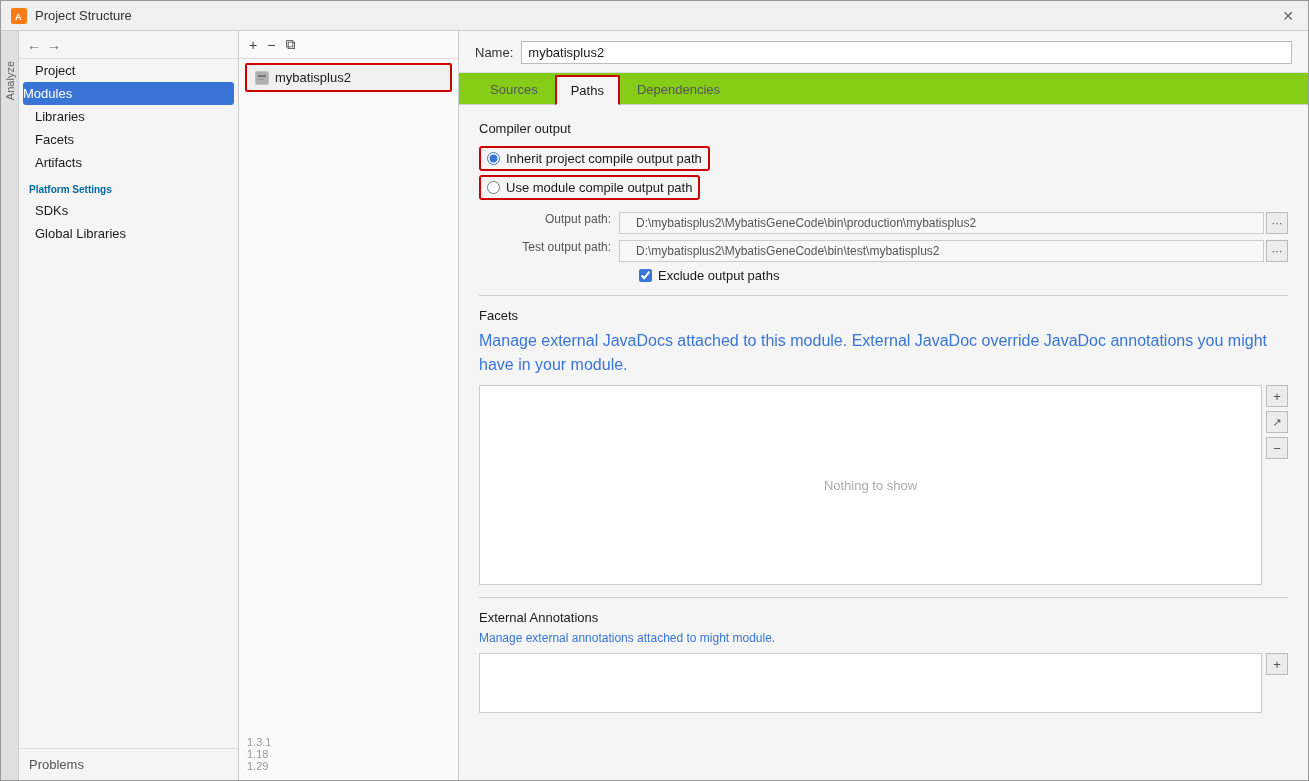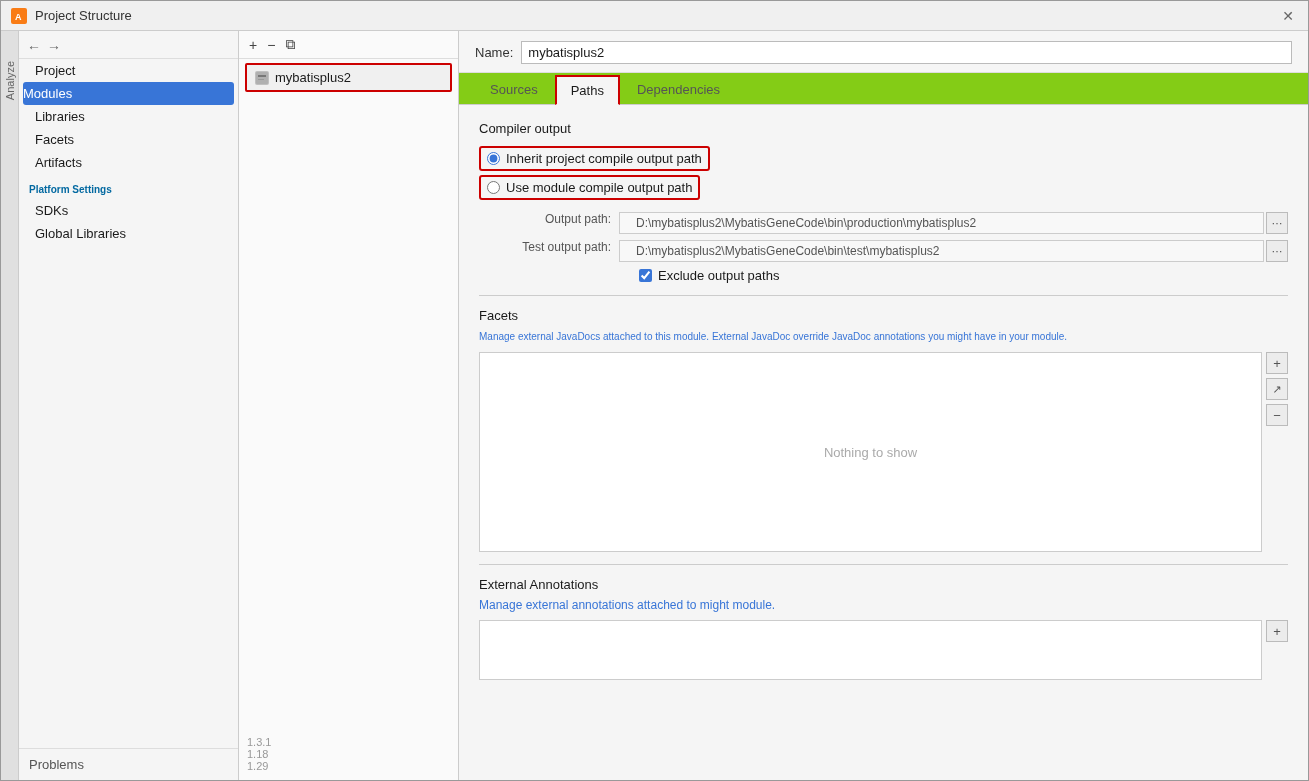--- a/index.html
+++ b/index.html
@@ -340,21 +340,21 @@
     }
 
     .javadoc-title {
       font-size: 13px;
       font-weight: 500;
       color: #1a1a1a;
       margin-bottom: 6px;
     }
 
     .javadoc-desc {
-      font-size: 10px;
+      font-size: 16px;
       color: #3875d7;
       margin-bottom: 8px;
       line-height: 1.5;
     }
 
     .javadoc-list-area {
       display: flex;
       gap: 4px;
     }
 

